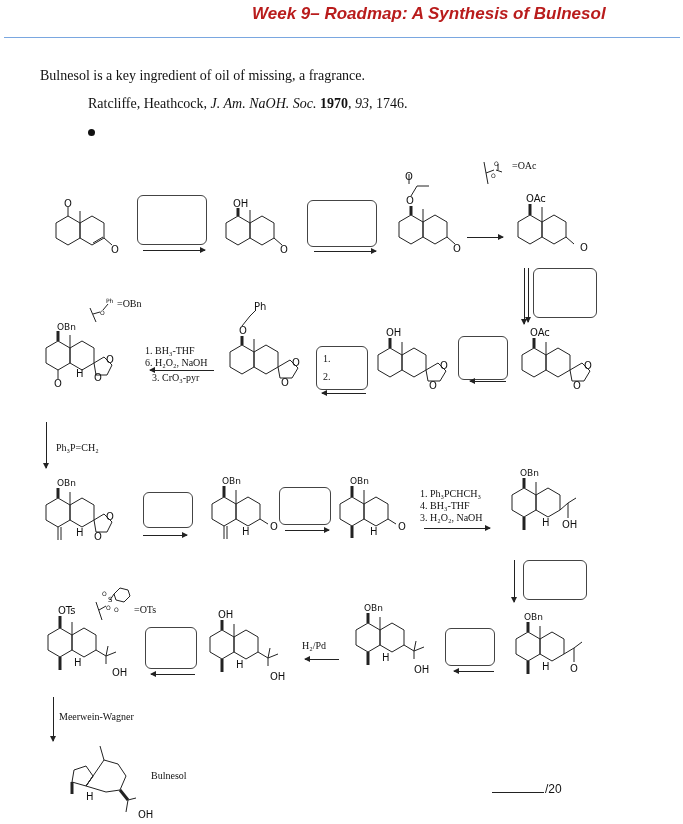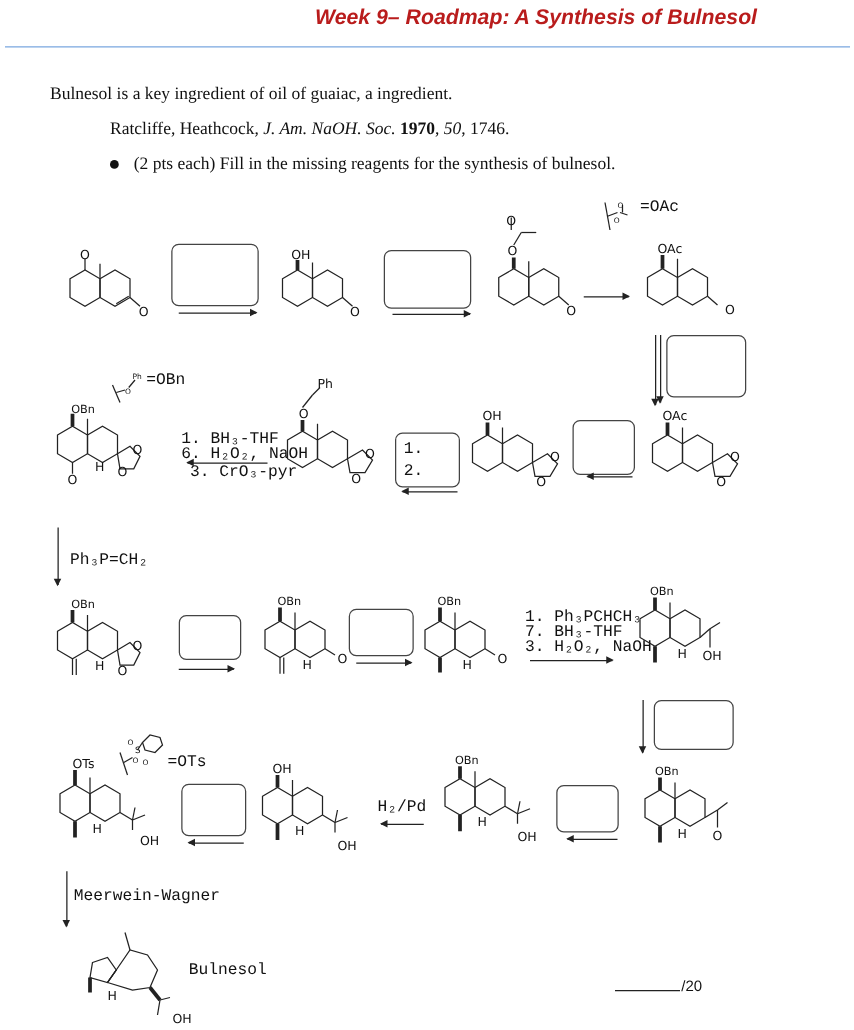--- a/index.html
+++ b/index.html
@@ -6,41 +6,41 @@
   body{width:683px;height:824px;position:relative;overflow:hidden;font-family:"DejaVu Sans",sans-serif;color:#111;}
   .title{position:absolute;left:252px;top:4px;font-family:"Liberation Sans",sans-serif;font-style:italic;font-weight:bold;font-size:17px;color:#b91c1c;}
   .rule{position:absolute;left:4px;top:37px;width:676px;height:1px;background:#7aa7e0;}
   .serif{font-family:"Liberation Serif",serif;font-size:14px;position:absolute;color:#111;}
   .intro{left:40px;top:68px;}
   .ref{left:88px;top:96px;}
   .ref i{font-style:italic;}
   .bullet{left:88px;top:124px;}
   .bullet .dot{display:inline-block;width:7px;height:7px;border-radius:50%;background:#111;margin-right:12px;vertical-align:middle;}
   .box{position:absolute;border:1px solid #444;border-radius:6px;background:#fff;}
-  .lbl{position:absolute;font-size:13px;font-family:Liberation Mono, monospace;color:#111;white-space:nowrap;line-height:12px;}
+  .lbl{position:absolute;font-size:10px;font-family:Liberation Serif, serif;color:#111;white-space:nowrap;line-height:12px;}
   svg.mol{position:absolute;overflow:visible;}
   svg.mol line, svg.mol polyline, svg.mol polygon.r{stroke:#222;stroke-width:1;fill:none;}
   svg.mol text{font-family:"DejaVu Sans",sans-serif;font-size:10px;fill:#111;}
   .arrow{position:absolute;height:1px;background:#222;}
   .arrow.r::after{content:"";position:absolute;right:-1px;top:-3px;border-left:6px solid #222;border-top:3.5px solid transparent;border-bottom:3.5px solid transparent;}
   .arrow.l::before{content:"";position:absolute;left:-1px;top:-3px;border-right:6px solid #222;border-top:3.5px solid transparent;border-bottom:3.5px solid transparent;}
   .varrow{position:absolute;width:1px;background:#222;}
   .varrow::after{content:"";position:absolute;bottom:-1px;left:-3px;border-top:6px solid #222;border-left:3.5px solid transparent;border-right:3.5px solid transparent;}
   .score{position:absolute;left:492px;top:782px;font-family:Liberation Sans, sans-serif;font-size:12px;}
   .score .blank{display:inline-block;width:52px;border-bottom:1px solid #222;margin-right:1px;}
 </style>
 </head>
 <body>
 
 <div class="title">Week 9– Roadmap: A Synthesis of Bulnesol</div>
 <div class="rule"></div>
 
-<div class="serif intro">Bulnesol is a key ingredient of oil of guaiac, a ingredient.</div>
-<div class="serif ref"><span>Ratcliffe, Heathcock, </span> <i>J. Am. NaOH. Soc.</i> <b>1970</b>, <i>50</i><span>, 1746.</span></div>
-<div class="serif bullet"><span class="dot"></span><span>(2 pts each) Fill in the missing reagents for the synthesis of bulnesol.</span></div>
+<div class="serif intro">Bulnesol is a key ingredient of oil of missing, a fragrance.</div>
+<div class="serif ref"><span>Ratcliffe, Heathcock, </span> <i>J. Am. NaOH. Soc.</i> <b>1970</b>, <i>93</i><span>, 1746.</span></div>
+<div class="serif bullet"><span class="dot"></span></div>
 
 <svg class="mol" style="left:478px;top:158px" width="40" height="30">
   <line x1="6" y1="4" x2="10" y2="26"></line>
     <line x1="8" y1="15" x2="16" y2="12"></line>
     <line x1="18" y1="12" x2="24" y2="14"></line>
     <line x1="20" y1="6" x2="20" y2="12"></line>
   <text x="16" y="8" style="font-size:6px">O</text>
     <text x="13" y="20" style="font-size:6px">O</text>
 </svg>
 <div class="lbl" style="left:512px;top:160px">=OAc</div>
@@ -209,21 +209,21 @@
   <polygon class="r" points="30,30 42,23 54,30 54,45 42,52 30,45"></polygon>
   <line x1="18" y1="23" x2="18" y2="12" style="stroke-width:3"></line>
     <line x1="30" y1="30" x2="30" y2="16"></line>
     <line x1="18" y1="52" x2="18" y2="64" style="stroke-width:3"></line>
     <line x1="54" y1="45" x2="62" y2="50"></line>
   <text x="16" y="10" style="font-size:9px">OBn</text>
     <text x="36" y="61">H</text>
     <text x="64" y="56">O</text>
 </svg>
 <div class="lbl" style="left:420px;top:488px">1. Ph₃PCHCH₃</div>
-<div class="lbl" style="left:420px;top:500px">7. BH₃-THF</div>
+<div class="lbl" style="left:420px;top:500px">4. BH₃-THF</div>
 <div class="lbl" style="left:420px;top:512px">3. H₂O₂, NaOH</div>
 <div class="arrow r" style="left:424px;top:528px;width:66px"></div>
 
 <svg class="mol" style="left:506px;top:470px" width="100" height="100">
   <polygon class="r" points="6,25 18,18 30,25 30,40 18,47 6,40"></polygon>
   <polygon class="r" points="30,25 42,18 54,25 54,40 42,47 30,40"></polygon>
   <line x1="18" y1="18" x2="18" y2="8" style="stroke-width:3"></line>
     <line x1="30" y1="25" x2="30" y2="12"></line>
     <line x1="18" y1="47" x2="18" y2="60" style="stroke-width:3"></line>
     <line x1="54" y1="40" x2="62" y2="33"></line>

